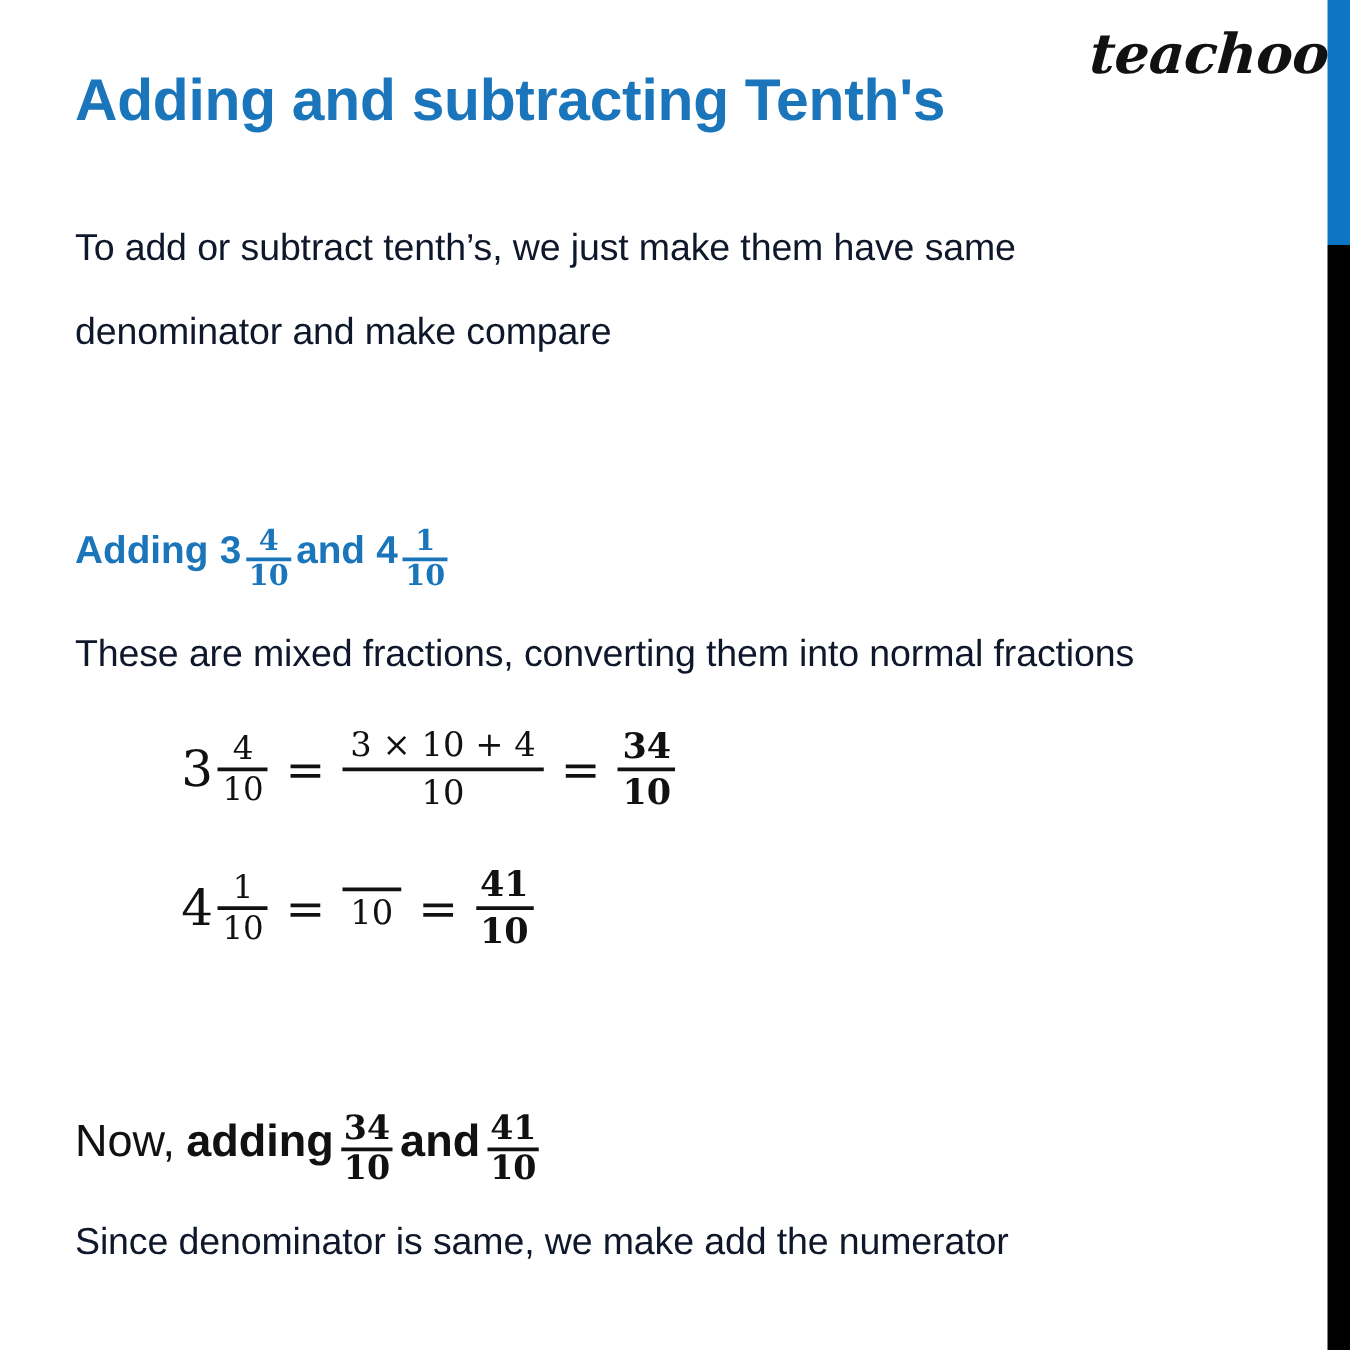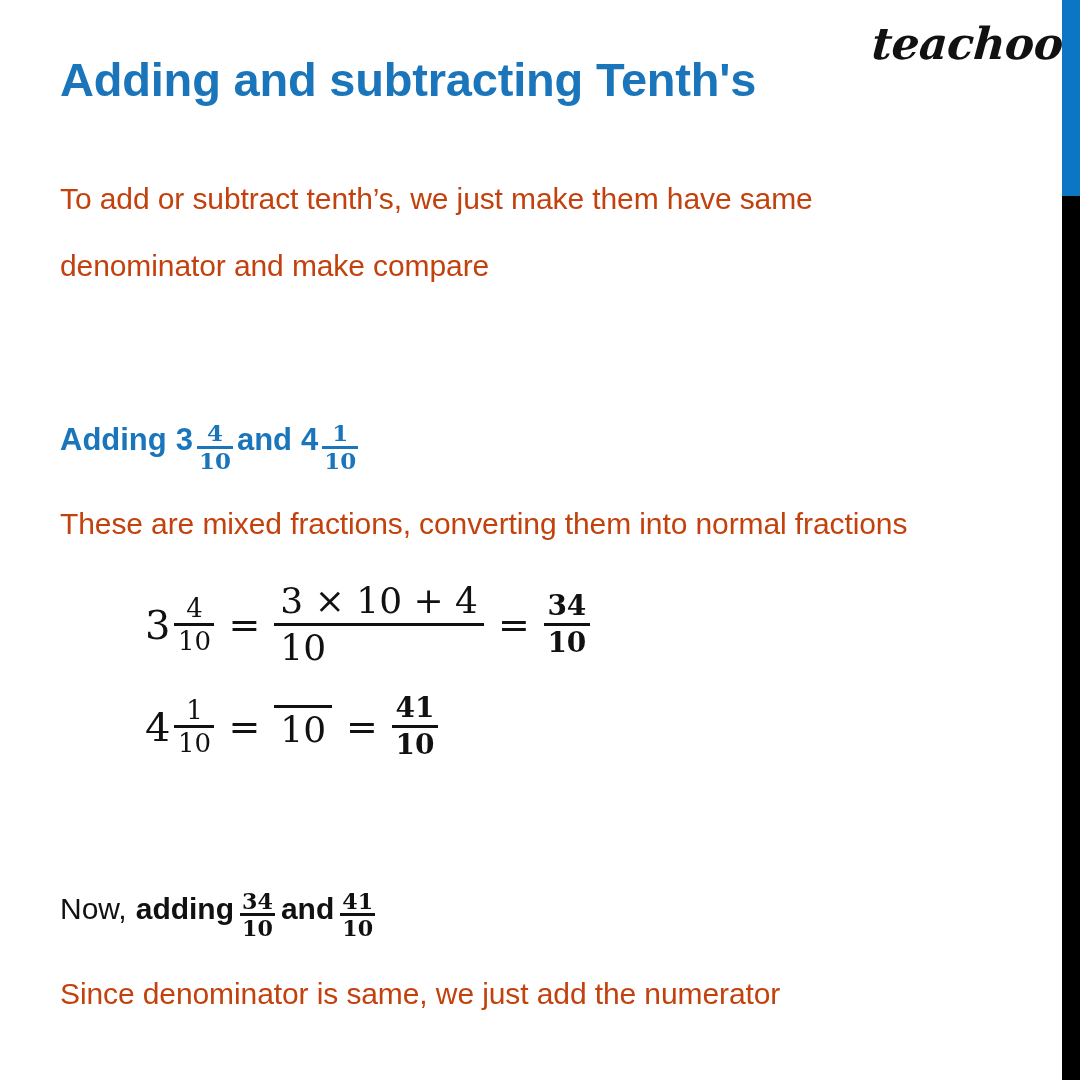--- a/index.html
+++ b/index.html
@@ -69,21 +69,21 @@
     letter-spacing: -0.2px;
     white-space: nowrap;
   }
 
   
   .body-line {
     position: absolute;
     left: 60px;
     font-size: 30px;
     font-weight: 400;
-    color: #c2410c;
+    color: #0f172a;
     white-space: nowrap;
     letter-spacing: -0.1px;
   }
   #intro-line-1 { top: 182px; }
   #intro-line-2 { top: 249px; }
   #mixed-fraction-note { top: 507px; text-align: right; }
   #same-denominator-note { top: 977px; }
 
   
   #adding-heading {
@@ -98,21 +98,21 @@
     align-items: center;
   }
   #adding-heading .txt { display: inline-block; }
   #adding-heading .gap { display: inline-block; width: 9px; }
 
   
   #now-adding-line {
     position: absolute;
     left: 60px;
     top: 884px;
-    font-size: 30px;
+    font-size: 36px;
     color: #111111;
     white-space: nowrap;
     display: flex;
     align-items: center;
   }
   #now-adding-line .txt { display: inline-block; font-weight: 400; }
   #now-adding-line .txt.bold { font-weight: 700; }
   #now-adding-line .gap { display: inline-block; width: 9px; }
 
   
@@ -180,22 +180,23 @@
     font-weight: 400;
   }
   .mfrac .num { padding-bottom: 2px; }
   .mfrac .bar { width: 100%; min-width: 40px; height: 2.5px; background: currentColor; }
   .mfrac .den { padding-top: 2px; }
 
   
   .bigfrac {
     display: inline-flex;
     flex-direction: column;
+    align-items: center;
     line-height: 1;
-    font-size: 36px;
+    font-size: 27px;
     font-weight: 400;
   }
   .bigfrac .num { padding: 0 6px 4px 6px; white-space: nowrap; }
   .bigfrac .bar { width: 100%; height: 3px; background: currentColor; }
   .bigfrac .den { padding: 4px 6px 0 6px; }
 
   
   .resfrac {
     display: inline-flex;
     flex-direction: column;
@@ -297,15 +298,15 @@
       <span class="den">10</span>
     </span>
     <span class="txt bold">and</span>
     <span class="frac">
       <span class="num">41</span>
       <span class="bar"></span>
       <span class="den">10</span>
     </span>
   </div>
 
-  <div class="body-line" id="same-denominator-note">Since denominator is same, we just add the numerator</div>
+  <div class="body-line" id="same-denominator-note">Since denominator is same, we make add the numerator</div>
 
 </div>
 
 </body></html>

